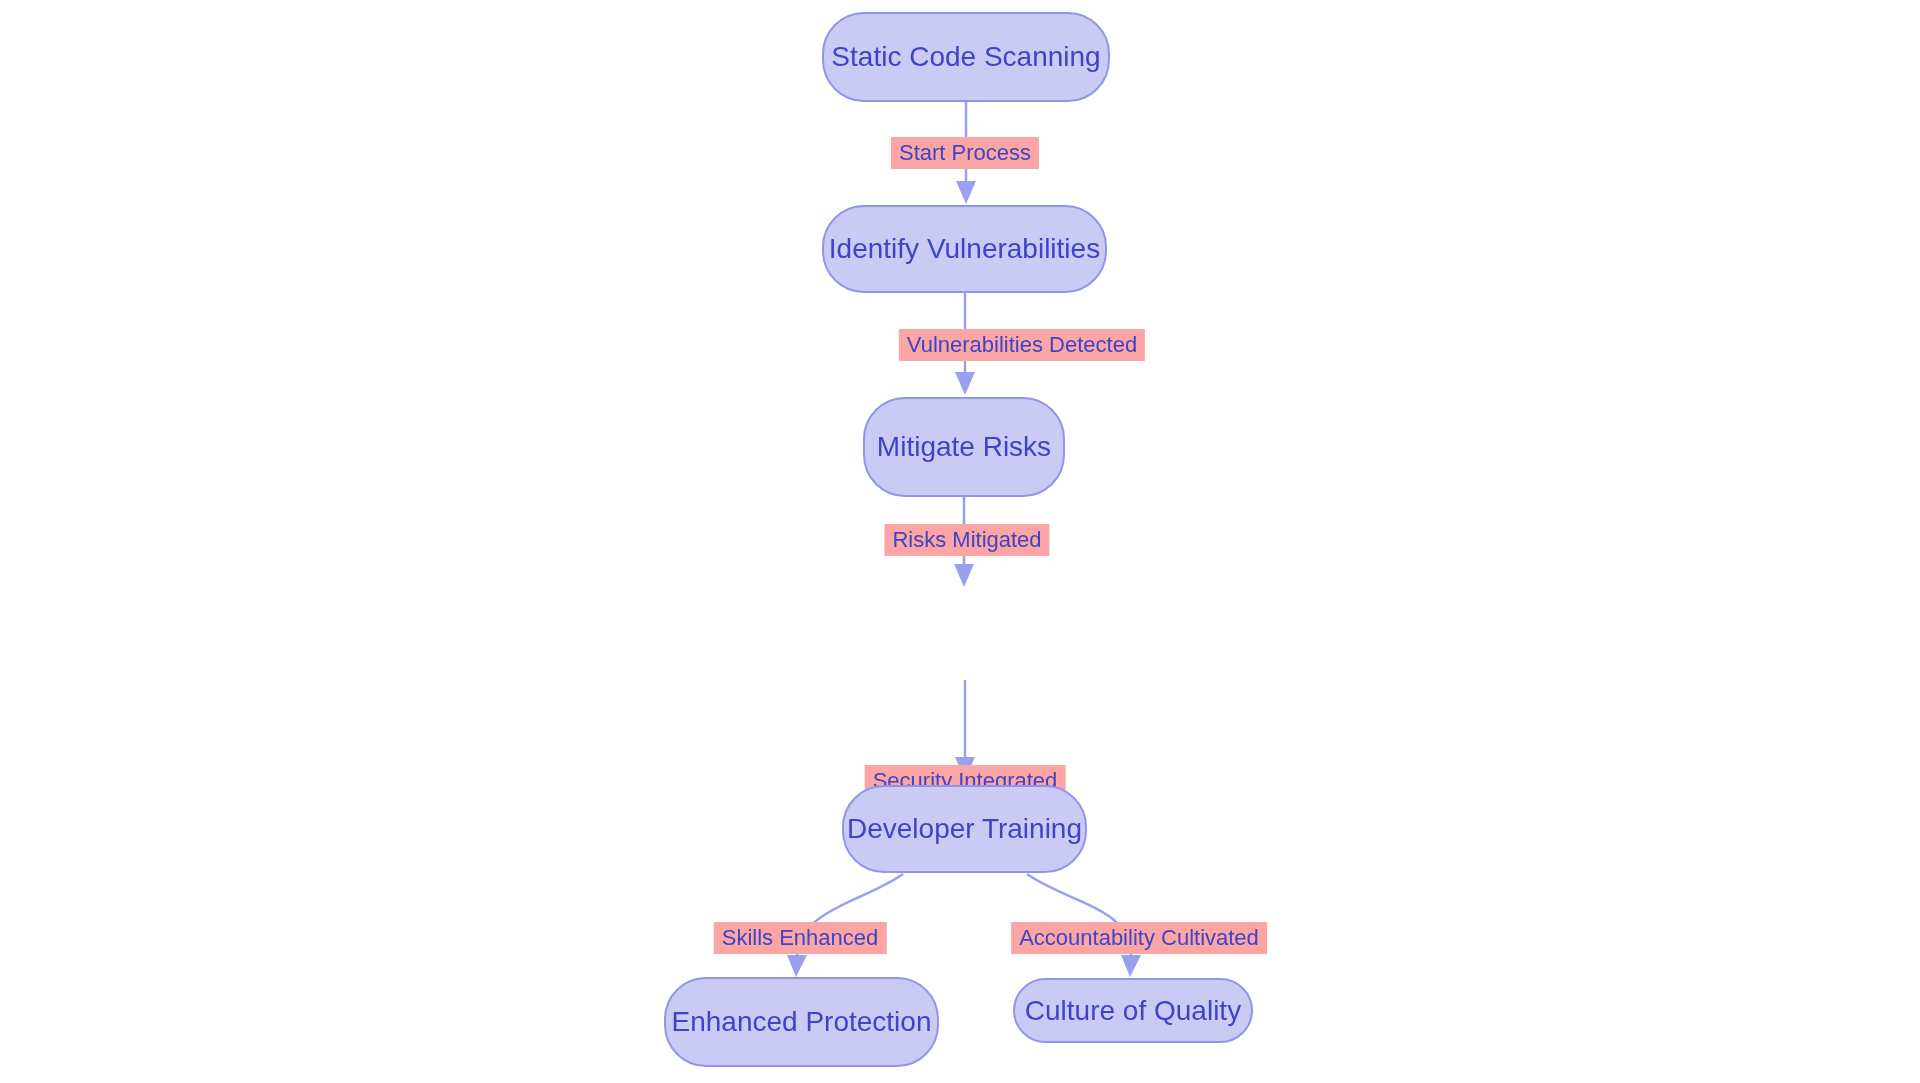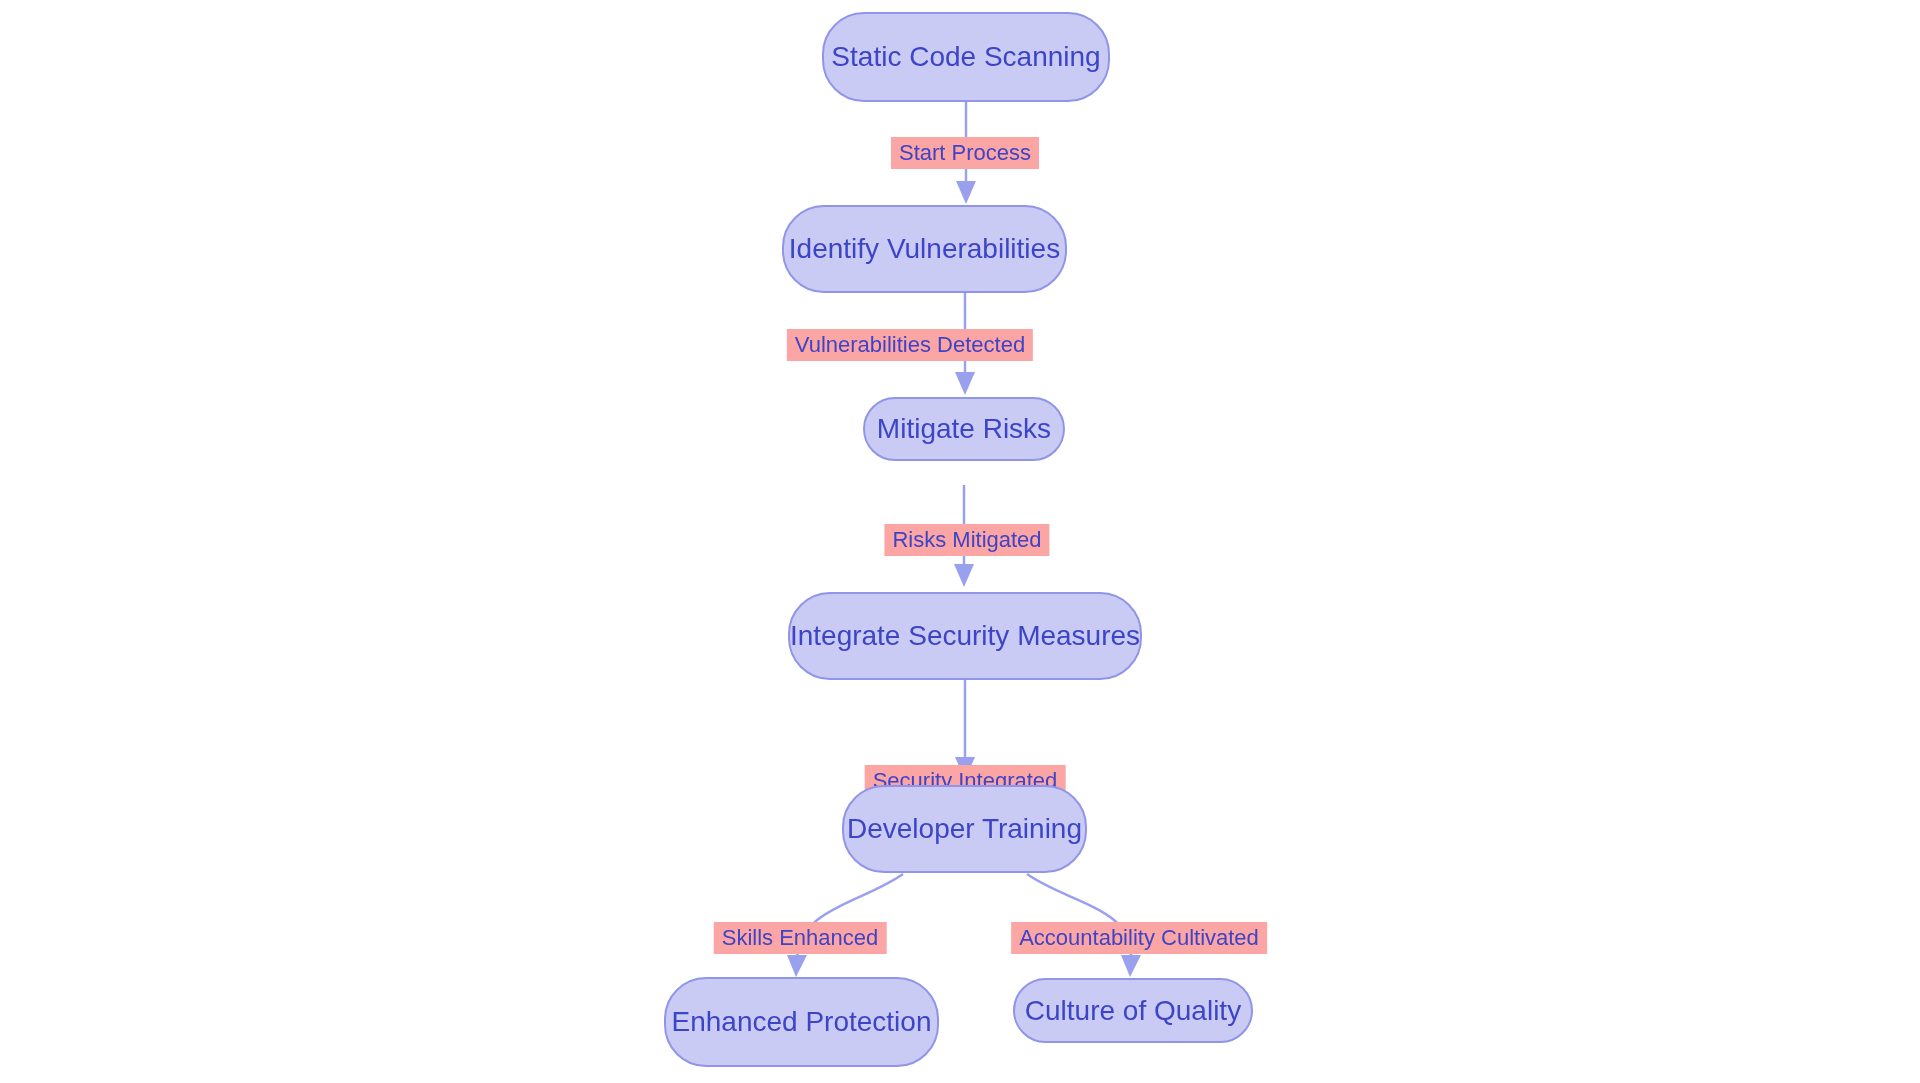--- a/index.html
+++ b/index.html
@@ -85,27 +85,26 @@
       <path d="M903,874 C862,903 800,908 797,958"></path>
       <polygon points="787,955 807,955 796,977"></polygon>
     </g>
     <g>
       <path d="M1027,874 C1068,903 1134,908 1131,958"></path>
       <polygon points="1121,955 1141,955 1130,977"></polygon>
     </g>
   </svg>
 
   <div class="edge-label" style="left:965px; top:153px;">Start Process</div>
-  <div class="edge-label" style="left:910px; top:345px;">Vulnerabilities Detected</div>
+  <div class="edge-label" style="left:1022px; top:345px;">Vulnerabilities Detected</div>
   <div class="edge-label" style="left:967px; top:540px;">Risks Mitigated</div>
   <div class="edge-label" style="left:965px; top:733px;margin-top:48px;">Security Integrated</div>
   <div class="edge-label" style="left:800px; top:938px;">Skills Enhanced</div>
   <div class="edge-label" style="left:1139px; top:938px;">Accountability Cultivated</div>
 
   <div class="node" style="left:822px; top:12px; width:288px; height:90px;">Static Code Scanning</div>
-  <div class="node" style="left:782px; top:205px; width:285px; height:88px;">Identify Vulnerabilities</div>
-  <div class="node" style="left:863px; top:397px; width:202px; height:64px;">Mitigate Risks</div>
-  <div class="node" style="left:788px; top:592px; width:354px; height:88px;">Integrate Security Measures</div>
+  <div class="node" style="left:822px; top:205px; width:285px; height:88px;">Identify Vulnerabilities</div>
+  <div class="node" style="left:863px; top:397px; width:202px; height:100px;">Mitigate Risks</div>
   <div class="node" style="left:842px; top:785px; width:245px; height:88px;">Developer Training</div>
   <div class="node" style="left:664px; top:977px; width:275px; height:90px;">Enhanced Protection</div>
   <div class="node" style="left:1013px; top:978px; width:240px; height:65px;">Culture of Quality</div>
 
 </div>
 
 </body></html>

